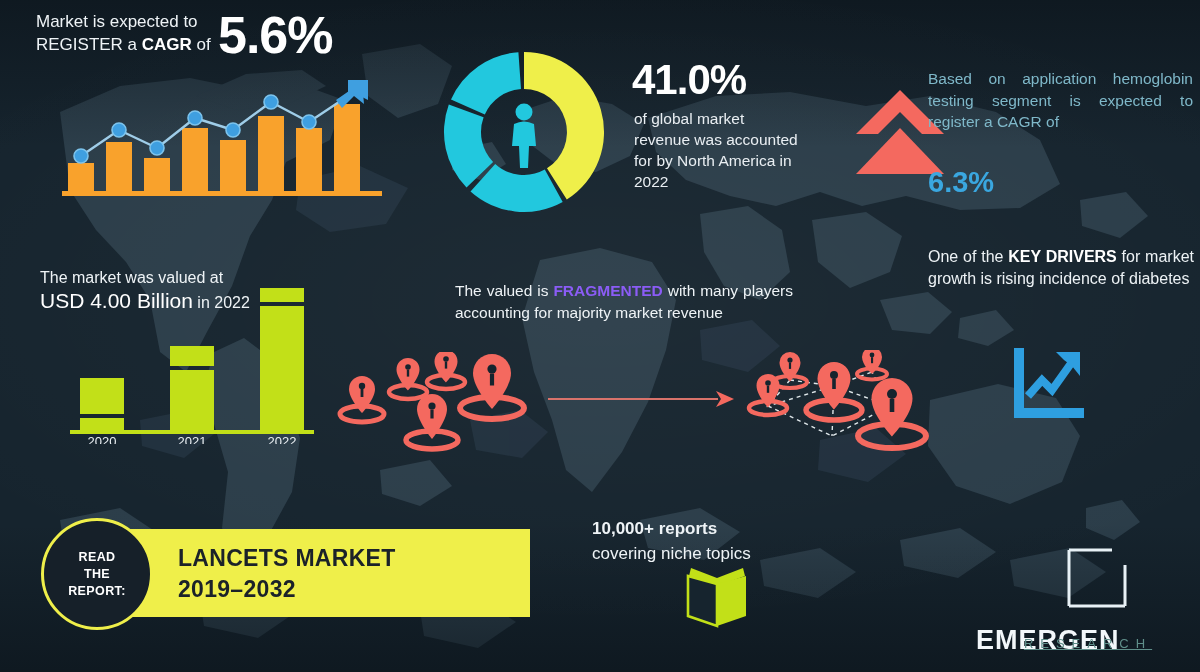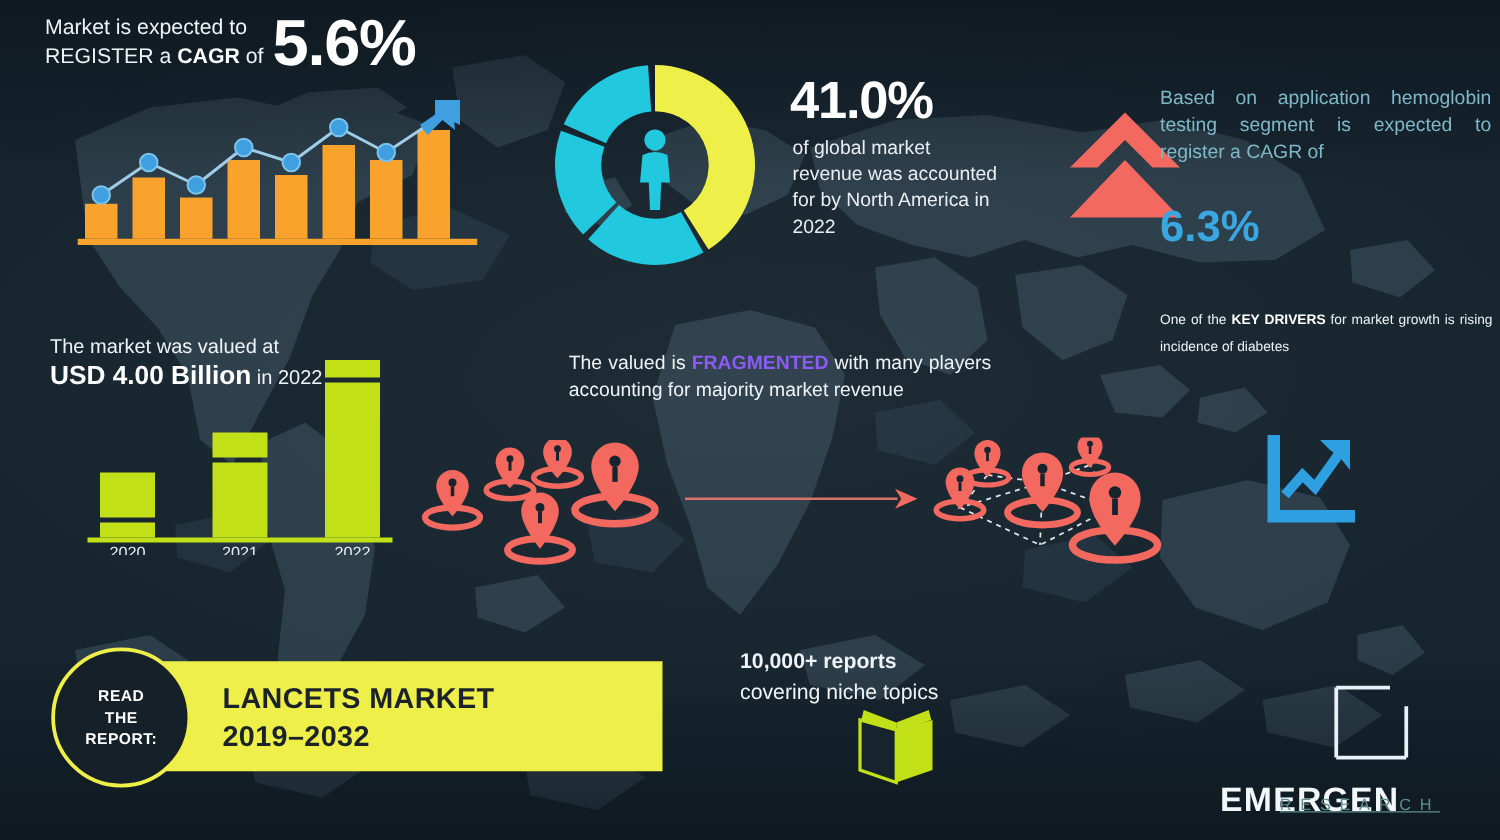--- a/index.html
+++ b/index.html
@@ -39,29 +39,29 @@
   
   #na-pct{left:632px;top:56px;font-size:42px;font-weight:bold;color:#ffffff;line-height:48px;letter-spacing:-1px;}
   #na-text{left:634px;top:108px;width:170px;font-size:15.5px;line-height:21px;color:#e9eef2;}
 
   
   #chevrons{position:absolute;left:852px;top:84px;width:96px;height:96px;}
   #chevrons svg{width:100%;height:100%;display:block;}
 
   
   #seg-text{left:928px;top:68px;width:265px;font-size:15.5px;line-height:21.5px;color:#7fb8c9;text-align:justify;}
-  #seg-pct{left:928px;top:165px;font-size:35px;font-weight:bold;color:#3aa7e0;line-height:34px;}
-
-  
-  #drivers{left:928px;top:246px;width:266px;font-size:11px;line-height:21.5px;color:#edf2f5;text-align:justify;}
+  #seg-pct{left:928px;top:165px;font-size:29px;font-weight:bold;color:#3aa7e0;line-height:34px;}
+
+  
+  #drivers{left:928px;top:246px;width:266px;font-size:16px;line-height:21.5px;color:#edf2f5;text-align:justify;}
   #drivers .b{font-weight:bold;color:#ffffff;}
 
   
   #valued{left:40px;top:266px;width:280px;font-size:16px;line-height:23px;color:#eef3f6;}
-  #valued .big{display:inline;font-size:21px;font-weight:bold;color:#ffffff;}
+  #valued .big{display:inline;font-size:21px;font-weight:normal;color:#ffffff;}
   #green-chart{position:absolute;left:62px;top:272px;width:260px;height:172px;}
   #green-chart svg{width:100%;height:100%;display:block;}
 
   
   #frag{left:455px;top:280px;width:338px;font-size:15.5px;line-height:21.5px;color:#eef3f6;text-align:justify;}
   #frag .y{color:#8b5cf6;font-weight:bold;}
 
   
   #pins-left{position:absolute;left:334px;top:352px;width:210px;height:106px;}
   #pins-right{position:absolute;left:742px;top:350px;width:196px;height:110px;}

